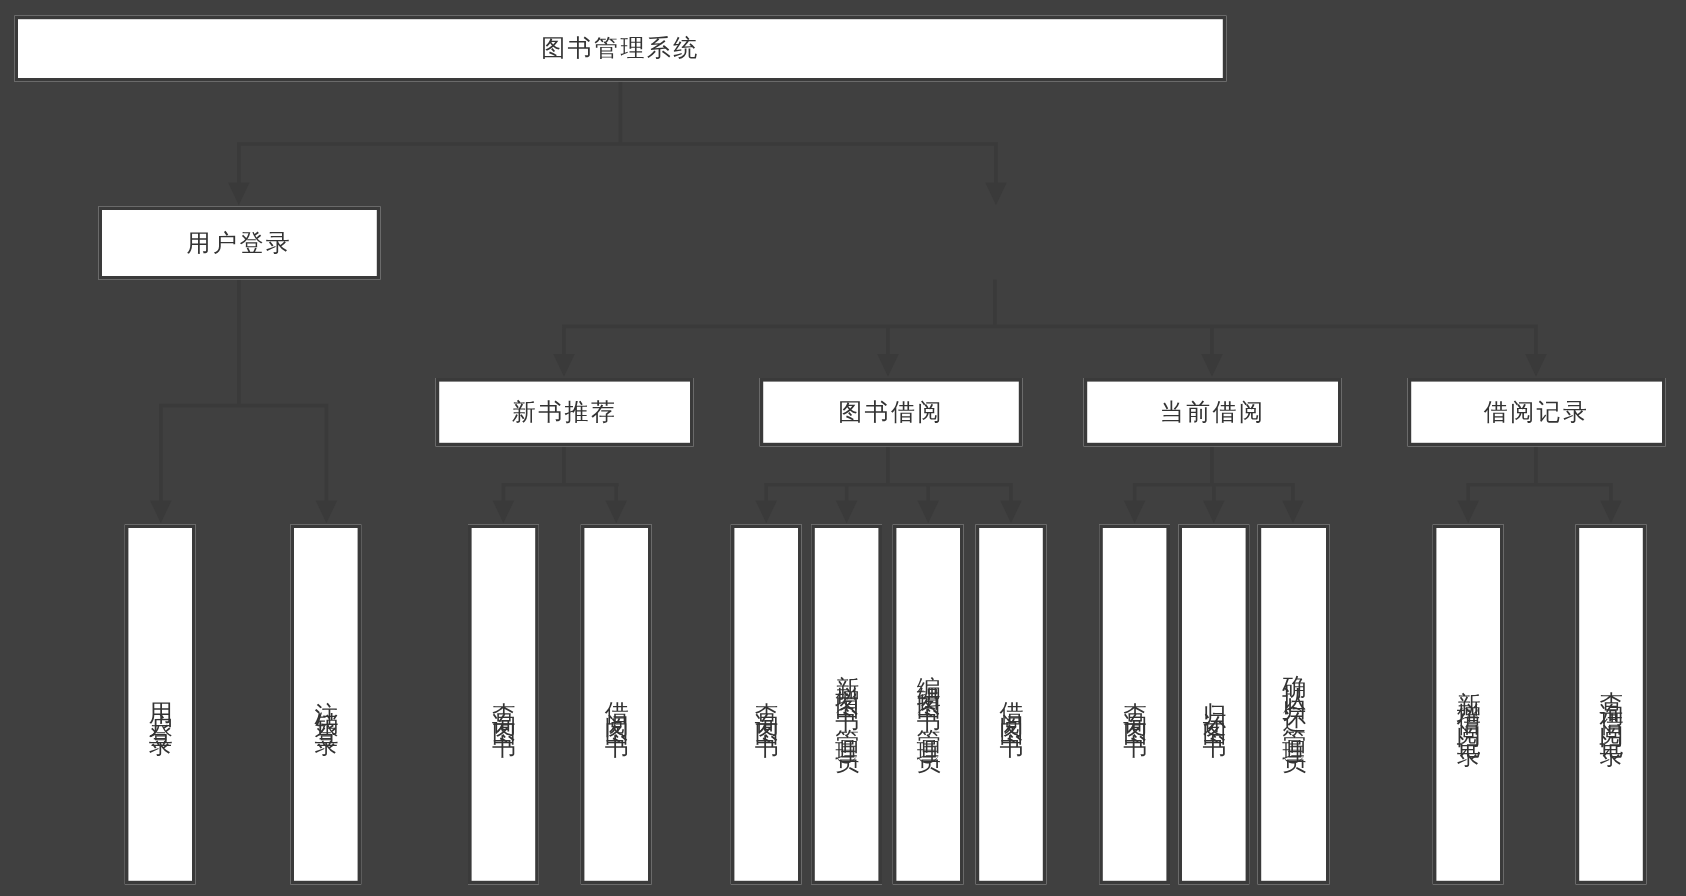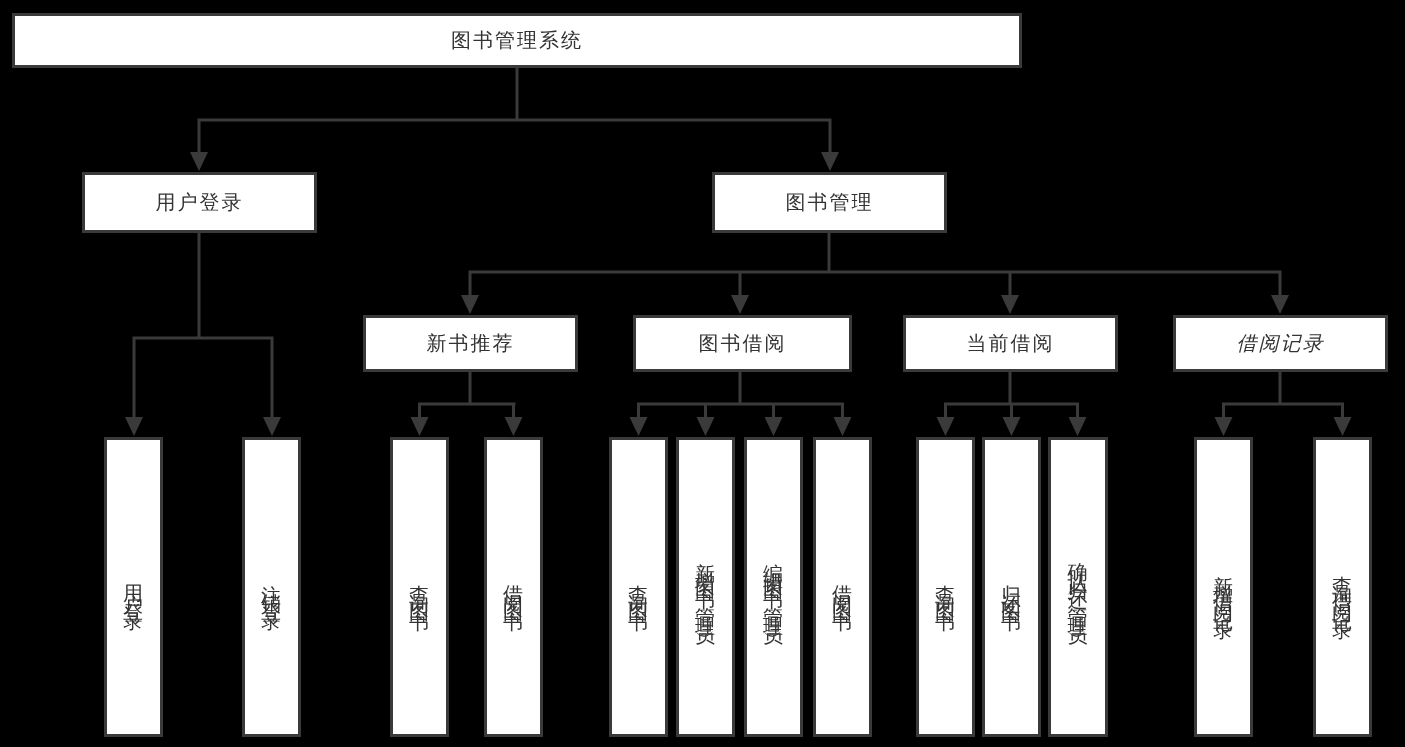--- a/index.html
+++ b/index.html
@@ -1,20 +1,20 @@
 <!DOCTYPE html>
 <html><head>
 <meta charset="utf-8">
 <style>
   html, body { margin: 0; padding: 0; background: #ffffff; }
   .canvas {
     position: relative;
     width: 1405px;
     height: 747px;
-    background: #000000;
+    background: #404040;
     font-family: "Liberation Sans", sans-serif;
     color: #333333;
     overflow: hidden;
   }
   svg.connectors {
     position: absolute;
     left: 0; top: 0;
     width: 1405px; height: 747px;
   }
   .node {
@@ -105,34 +105,31 @@
     </g>
   </svg>
 
   <div class="node" style="left:12px; top:13px; width:1010px; height:55px;">
     <span class="h-label">图书管理系统</span>
   </div>
 
   <div class="node" style="left:82px; top:172px; width:235px; height:61px;">
     <span class="h-label">用户登录</span>
   </div>
-  <div class="node" style="left:712px; top:172px; width:235px; height:61px;">
-    <span class="h-label">图书管理</span>
-  </div>
 
   <div class="node" style="left:363px; top:315px; width:215px; height:57px;">
     <span class="h-label">新书推荐</span>
   </div>
   <div class="node" style="left:633px; top:315px; width:219px; height:57px;">
     <span class="h-label">图书借阅</span>
   </div>
   <div class="node" style="left:903px; top:315px; width:215px; height:57px;">
     <span class="h-label">当前借阅</span>
   </div>
-  <div class="node" style="left:1173px; top:315px; width:215px; height:57px;font-style:italic;">
+  <div class="node" style="left:1173px; top:315px; width:215px; height:57px;">
     <span class="h-label">借阅记录</span>
   </div>
 
   <div class="node leaf" style="left:104px; top:437px; width:59px; height:300px;">
     <span class="v-label">用户登录</span>
   </div>
   <div class="node leaf" style="left:242px; top:437px; width:59px; height:300px;">
     <span class="v-label">注销登录</span>
   </div>
 

